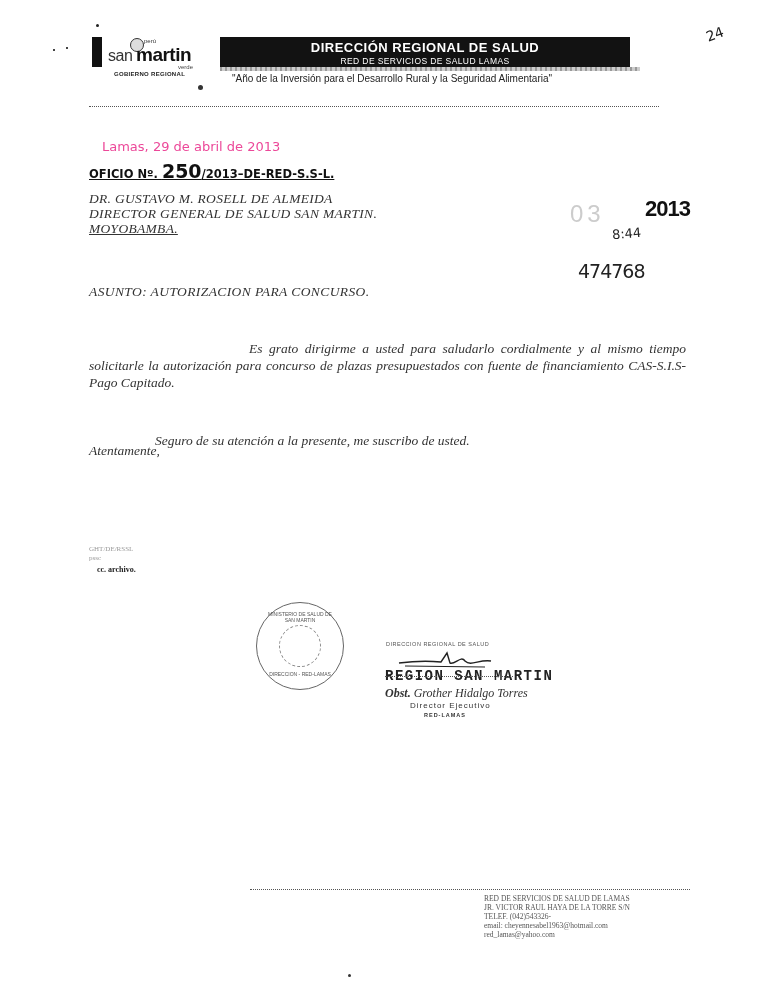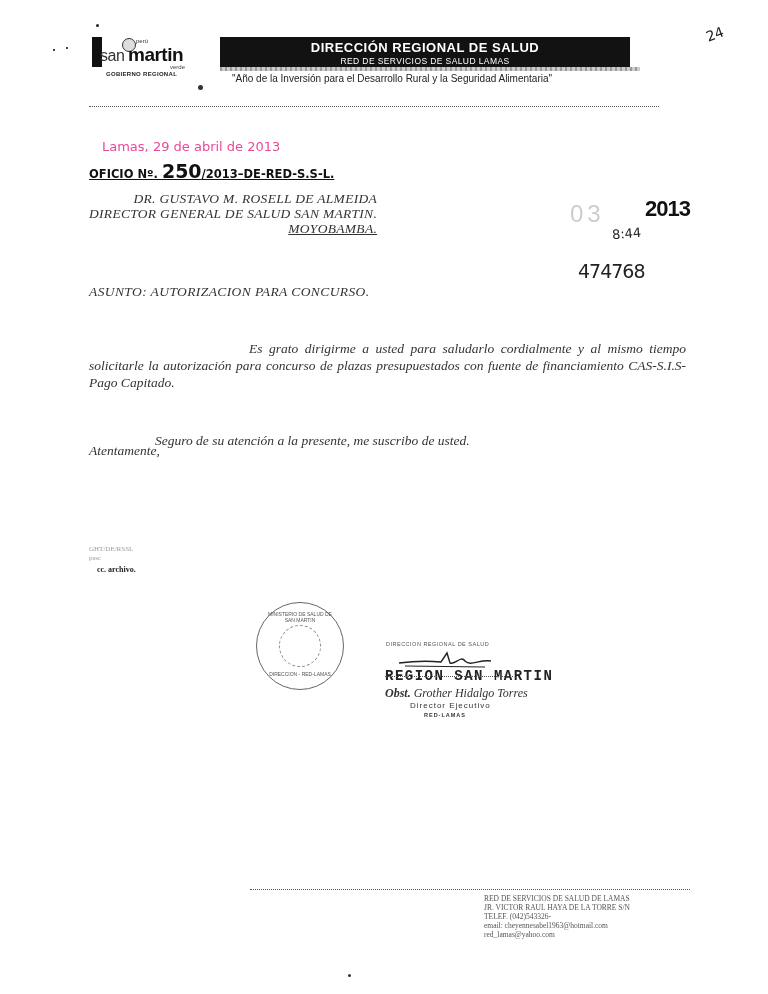--- a/index.html
+++ b/index.html
@@ -3,38 +3,38 @@
   <meta charset="utf-8">
   <style>
     html, body { margin:0; padding:0; }
     body {
       width:768px; height:994px; background:#ffffff; position:relative; overflow:hidden;
       font-family: "Liberation Serif", serif; color:#1a1a1a;
     }
     .abs { position:absolute; }
     
     .logo-block { left:92px; top:37px; width:10px; height:30px; background:#111; }
-    .logo-text { left:94px; top:38px; width:118px; height:44px; }
+    .logo-text { left:102px; top:38px; width:118px; height:44px; }
     .logo-peru { left:42px; top:0px; font-family:"Liberation Sans",sans-serif; font-size:6px; color:#333; }
     .logo-emblem { left:28px; top:0px; width:12px; height:12px; border-radius:50%; border:1px solid #333; background:#ddd; }
     .logo-san { left:6px; top:9px; font-family:"Liberation Sans",sans-serif; font-size:16px; color:#333; letter-spacing:-0.5px; }
     .logo-martin { left:34px; top:6px; font-family:"Liberation Sans",sans-serif; font-size:19px; font-weight:bold; color:#111; letter-spacing:-0.5px; }
     .logo-verde { left:76px; top:26px; font-family:"Liberation Sans",sans-serif; font-size:6px; color:#444; }
     .logo-gob { left:12px; top:33px; font-family:"Liberation Sans",sans-serif; font-size:6px; font-weight:bold; color:#222; letter-spacing:0.3px; }
     .banner { left:220px; top:37px; width:410px; height:30px; background:#121212; color:#fff; text-align:center; }
     .banner-title { font-family:"Liberation Sans",sans-serif; font-weight:bold; font-size:13px; letter-spacing:0.5px; margin-top:3px; }
     .banner-sub { font-family:"Liberation Sans",sans-serif; font-size:8.5px; letter-spacing:0.4px; margin-top:1px; }
     .banner-shadow { left:220px; top:67px; width:420px; height:4px; background:repeating-linear-gradient(90deg,#999 0 2px,#ccc 2px 5px); }
     .year-motto { left:232px; top:73px; font-family:"Liberation Sans",sans-serif; font-size:10px; color:#222; }
     .dotline { height:0; border-top:1px dotted #555; }
     
     .date-line { left:102px; top:139px; font-family:"DejaVu Sans",sans-serif; font-size:13px; color:#ec4899; }
     .oficio { left:89px; top:160px; font-family:"DejaVu Sans",sans-serif; font-weight:bold; font-size:11.5px; text-decoration:underline; color:#111; }
     .oficio .num { font-size:19px; }
-    .addressee { left:89px; top:191px; font-style:italic; font-size:13.5px; line-height:15px; color:#333; letter-spacing:0.3px;text-align:right; }
+    .addressee { left:89px; top:191px; font-style:italic; font-size:13.5px; line-height:15px; color:#333; letter-spacing:0.3px; }
     .addressee .u { text-decoration:underline; }
     .asunto { left:89px; top:284px; font-style:italic; font-size:13.5px; color:#333; letter-spacing:0.4px;text-align:center; }
     .para1 { left:89px; top:340px; width:597px; font-style:italic; font-size:13.5px; line-height:17px; color:#333; text-align:justify; }
     .para1 .indent { display:inline-block; width:160px; }
     .para2 { left:155px; top:405px; font-style:italic; font-size:13.5px; color:#333;margin-top:28px; }
     .closing { left:89px; top:443px; font-style:italic; font-size:13.5px; color:#333; }
     .initials { left:89px; top:545px; font-size:7px; color:#999; line-height:9px; }
     .cc { left:89px; top:565px; font-size:8px; font-weight:bold; color:#222;padding-left:8px; }
     
     .seal { left:256px; top:602px; width:86px; height:86px; border-radius:50%; border:1.5px solid #666; }

